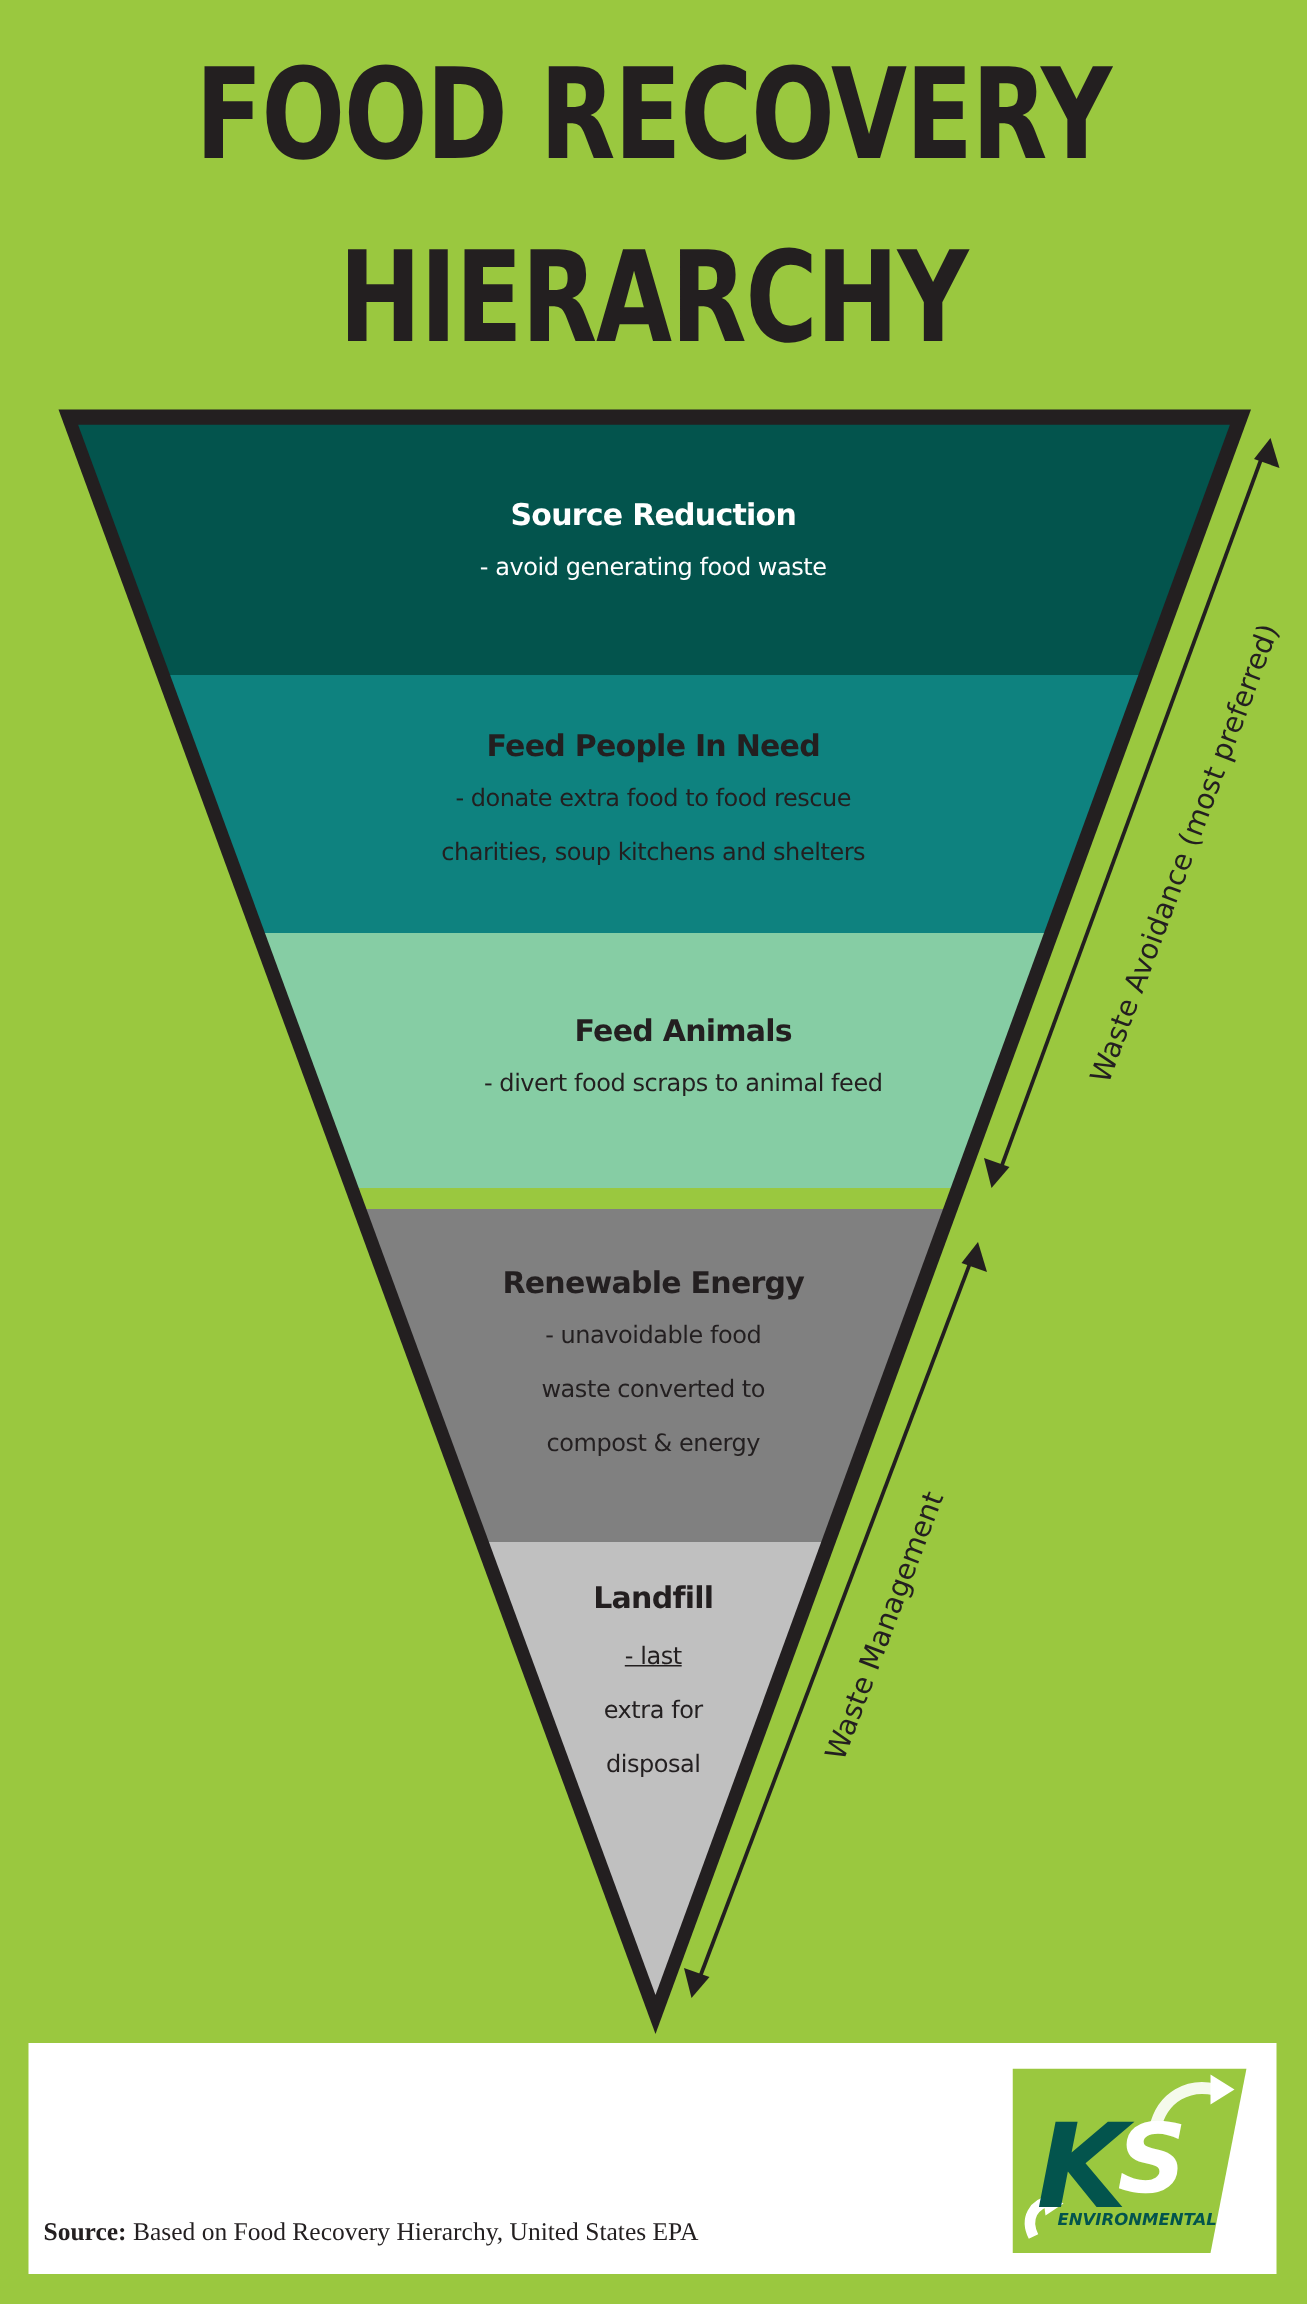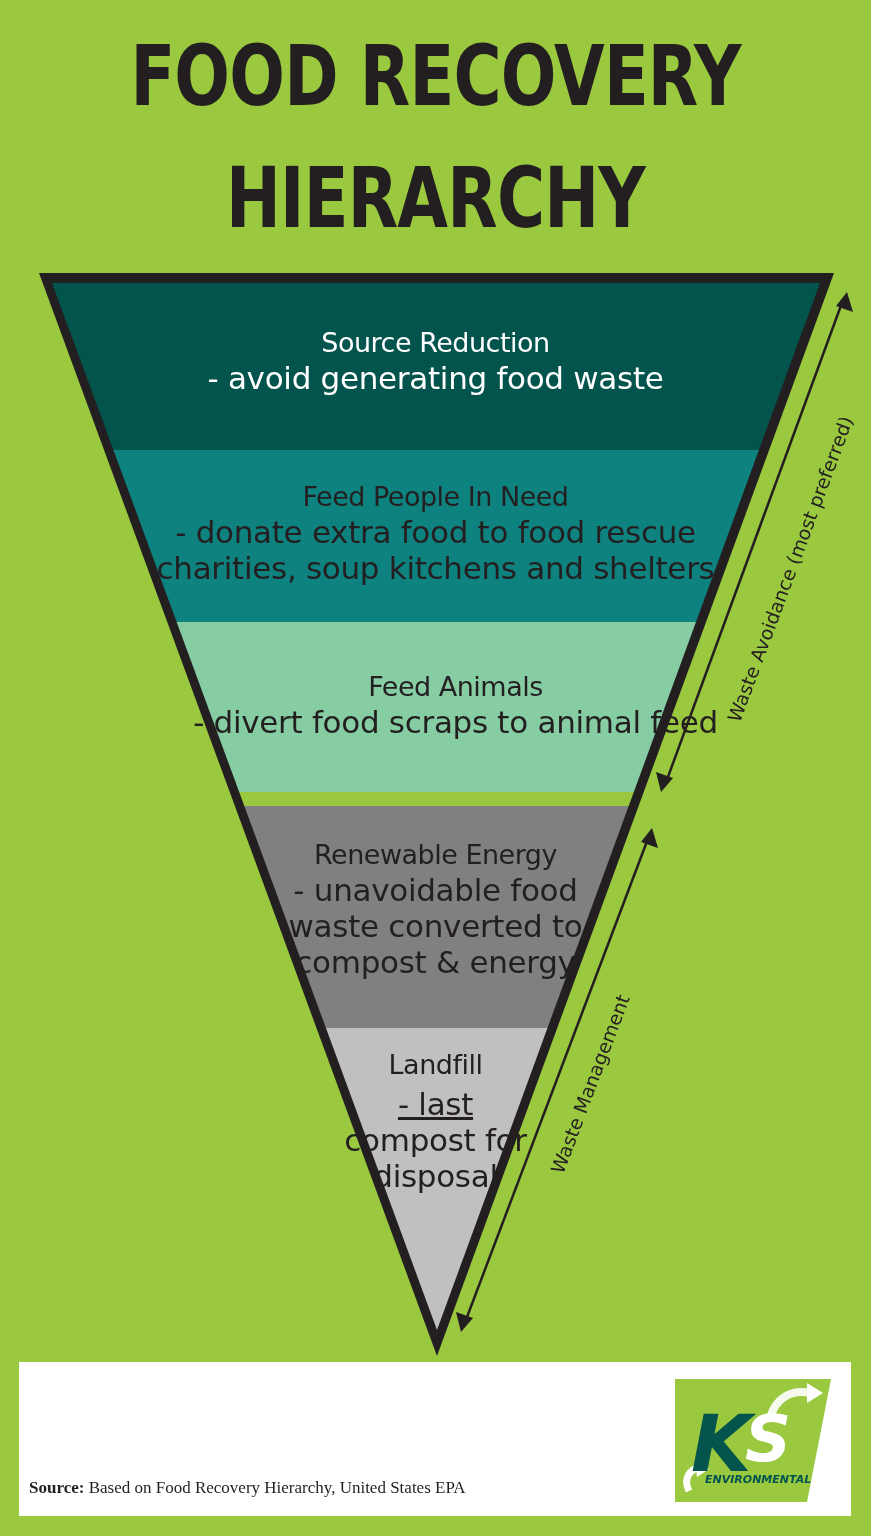--- a/index.html
+++ b/index.html
@@ -15,22 +15,22 @@
     transform: scaleX(0.78); transform-origin: center;
     letter-spacing: -1px;
   }
   .t1 { top: 34px; }
   .t2 { top: 156px; }
   svg.diagram { position: absolute; left: 0; top: 0; }
   .band-text {
     position: absolute; text-align: center; left: 0; width: 871px;
     font-family: "DejaVu Sans", sans-serif;
   }
-  .band-title { font-weight: normal; font-size: 27px; line-height: 34px; letter-spacing: -0.5px; }
-  .band-desc { font-size: 31px; line-height: 36px; letter-spacing: -0.3px; }
+  .band-title { font-weight: bold; font-size: 20px; line-height: 34px; letter-spacing: -0.5px; }
+  .band-desc { font-size: 16px; line-height: 36px; letter-spacing: -0.3px; }
   .rot-label {
     position: absolute; font-family: "DejaVu Sans", sans-serif;
     font-size: 19px; color: #231f20; white-space: nowrap;
     transform-origin: center center;
   }
   .footer {
     position: absolute; left: 19px; top: 1362px; width: 832px; height: 154px;
     background: #ffffff;
   }
   .source {
@@ -98,21 +98,21 @@
 <div class="band-text" style="top:828px; color:#231f20;">
   <div class="band-title" style="margin-top:10px;">Renewable Energy</div>
   <div class="band-desc">- unavoidable food</div>
   <div class="band-desc">waste converted to</div>
   <div class="band-desc">compost &amp; energy</div>
 </div>
 
 <div class="band-text" style="top:1048px; color:#231f20;">
   <div class="band-title">Landfill</div>
   <div class="band-desc" style="margin-top:4px;text-decoration:underline;">- last</div>
-  <div class="band-desc">compost for</div>
+  <div class="band-desc">extra for</div>
   <div class="band-desc">disposal</div>
 </div>
 
 <div class="rot-label" style="left:620px; top:558px; width:340px; text-align:center; transform:rotate(-69.5deg);">Waste Avoidance (most preferred)</div>
 <div class="rot-label" style="left:490px; top:1073px; width:200px; text-align:center; transform:rotate(-69.3deg);">Waste Management</div>
 
 <div class="footer">
   <div class="source">
     <b>Source:</b><span> Based on Food Recovery Hierarchy, United States EPA</span>
   </div>

